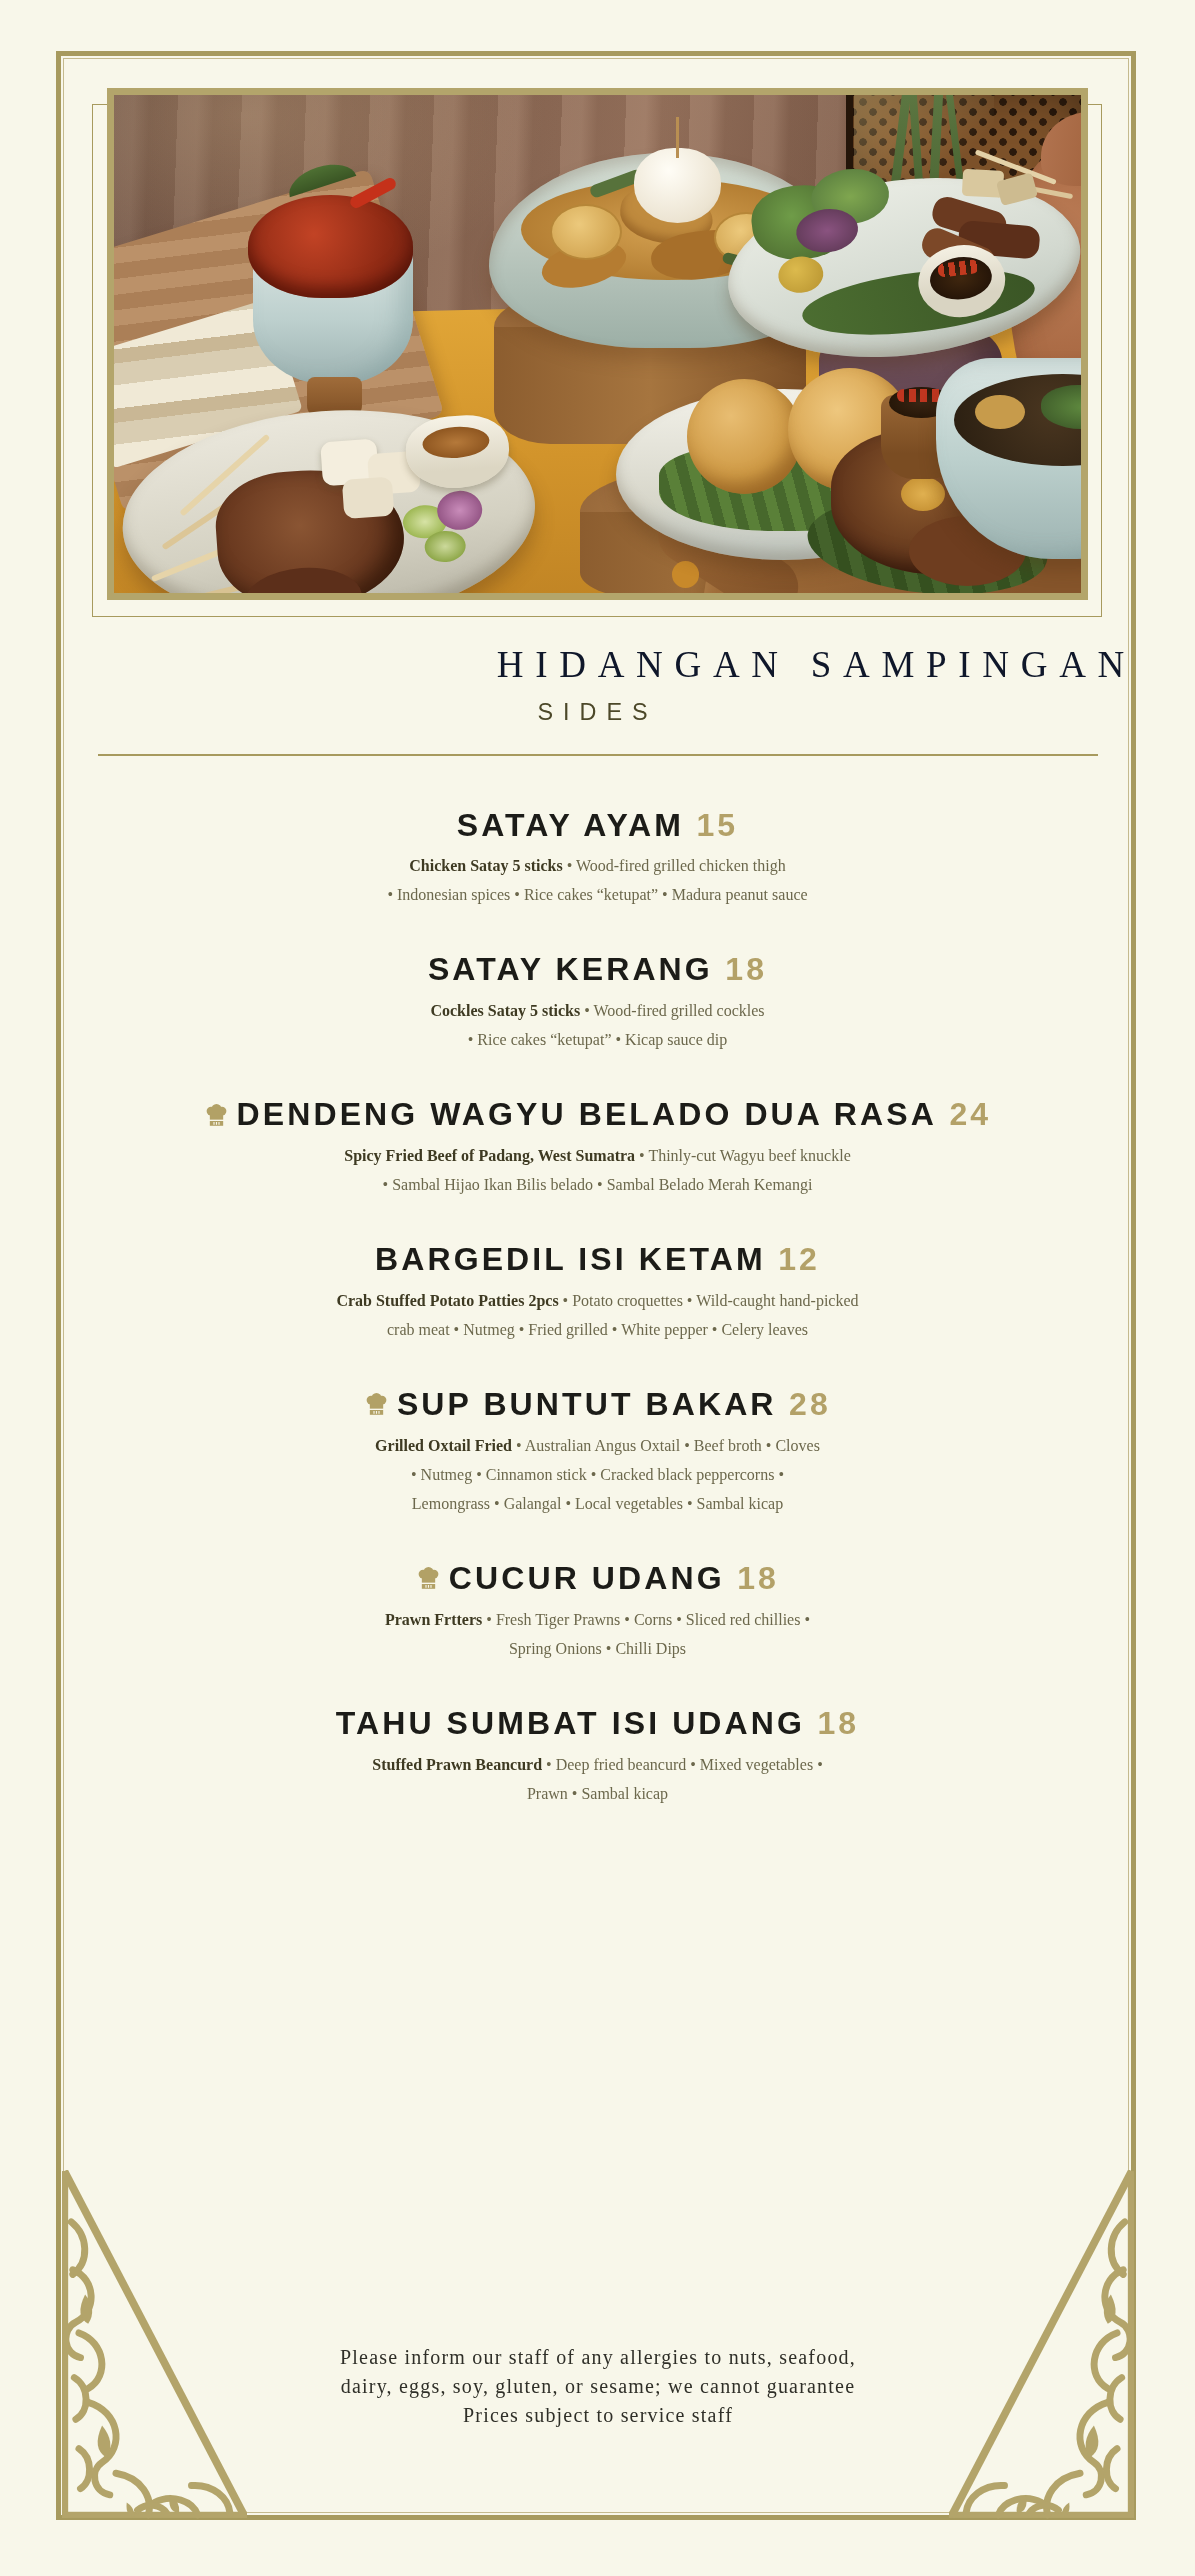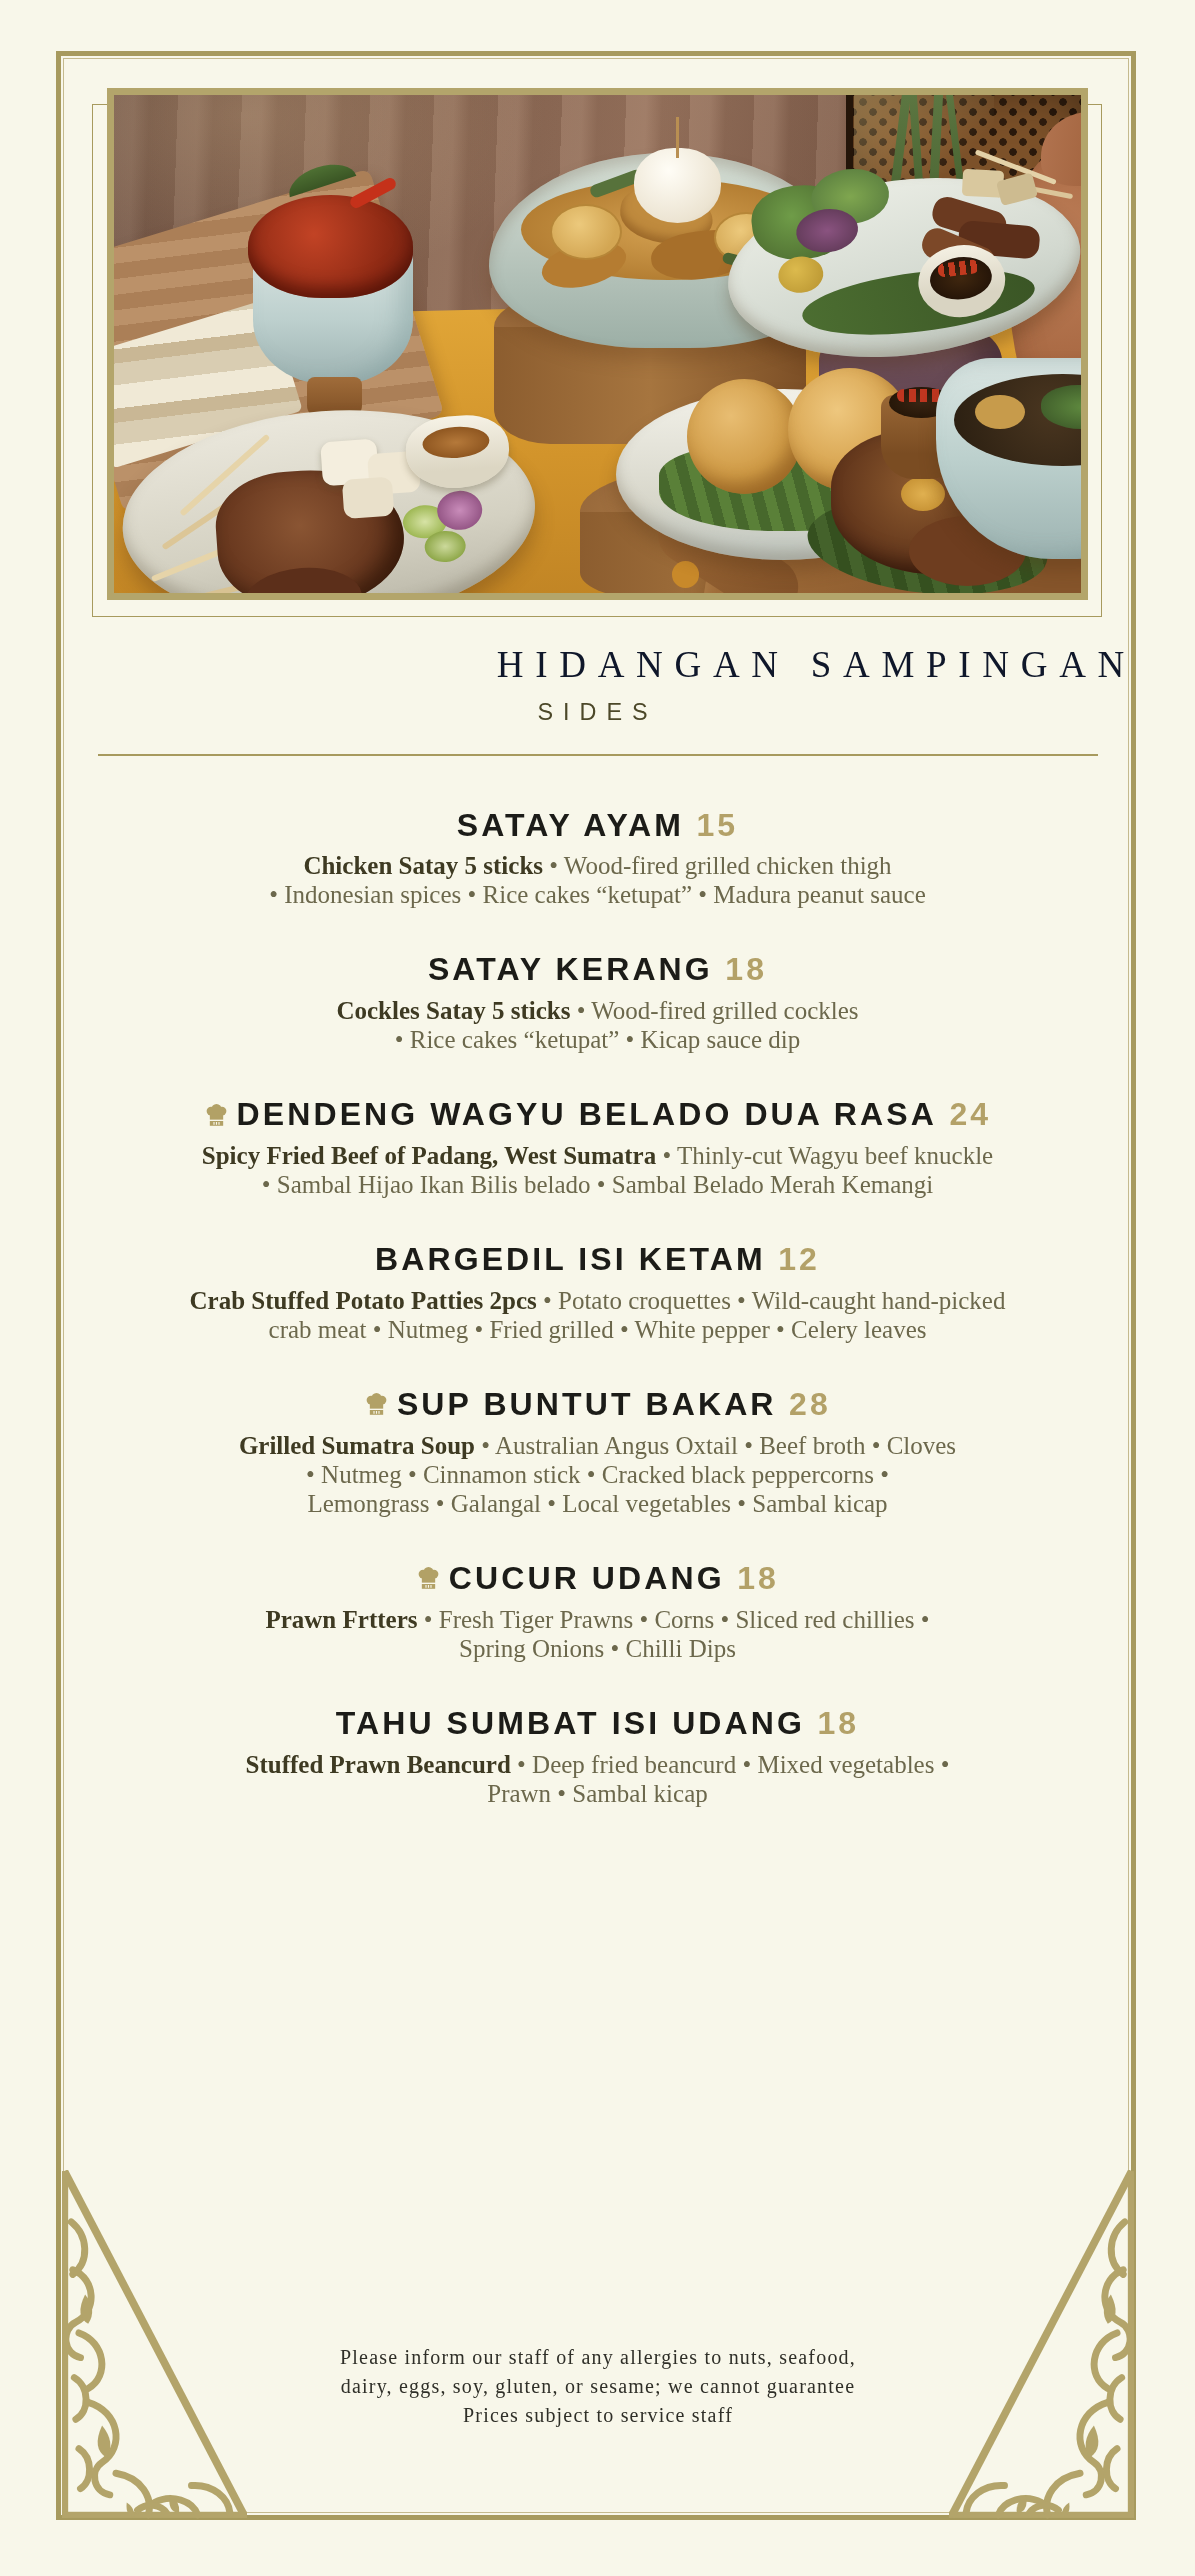--- a/index.html
+++ b/index.html
@@ -251,21 +251,21 @@
   .item { margin-bottom:44px; }
   .item-name-row {
     font-family:"Liberation Sans", sans-serif; font-weight:700;
     font-size:32px; letter-spacing:3.1px; color:#1c1c18; line-height:1.05;
     display:flex; align-items:center; justify-content:center;
   }
   .hat { display:inline-block; width:25px; height:25px; margin-right:7.8px; transform:translateY(-1.6px); }
   .hat svg { width:100%; height:100%; }
   .item-price { color:#b3a168; margin-left:12.5px; }
   .item-desc {
-    margin-top:9.3px; font-size:25px; line-height:29px; color:#6c684c;
+    margin-top:9.3px; font-size:16px; line-height:29px; color:#6c684c;
     font-family:"Liberation Serif", serif;
   }
   .desc-bold { font-weight:700; color:#3e3a22; }
 
   .disclaimer {
     position:absolute; left:0; right:0; top:2343px; text-align:center;
     font-family:Liberation Serif, serif; font-size:20px; line-height:29px;
     letter-spacing:1.2px; color:#2f2f28;
   }
 
@@ -467,21 +467,21 @@
             <line x1="9.6" y1="17.9" x2="9.6" y2="20.5"></line>
             <line x1="12" y1="17.9" x2="12" y2="20.5"></line>
             <line x1="14.4" y1="17.9" x2="14.4" y2="20.5"></line>
           </g>
         </svg>
       </span>
       <span class="item-name">SUP BUNTUT BAKAR</span>
       <span class="item-price">28</span>
     </div>
     <div class="item-desc">
-          <div class="desc-line"><span class="desc-bold">Grilled Sumatra Soup</span> • Australian Angus Oxtail • Beef broth •  Cloves</div>
+          <div class="desc-line"><span class="desc-bold">Grilled Oxtail Fried</span> • Australian Angus Oxtail • Beef broth •  Cloves</div>
           <div class="desc-line">• Nutmeg • Cinnamon stick • Cracked black peppercorns •</div>
           <div class="desc-line">Lemongrass • Galangal • Local vegetables • Sambal kicap</div>
         </div>
   </div>
 
   <div class="item">
     <div class="item-name-row">
       <span class="hat">
         <svg viewBox="0 0 24 24" xmlns="http://www.w3.org/2000/svg">
           <g fill="#b2a166">

